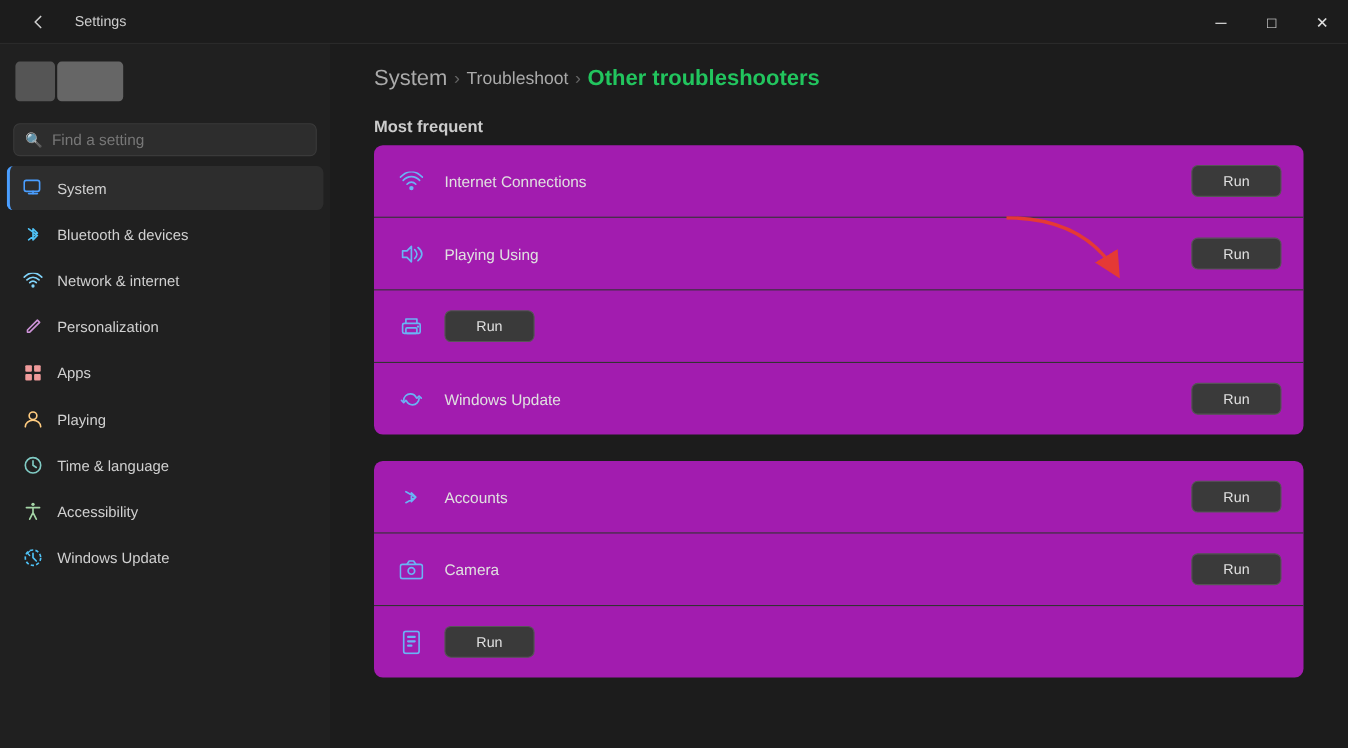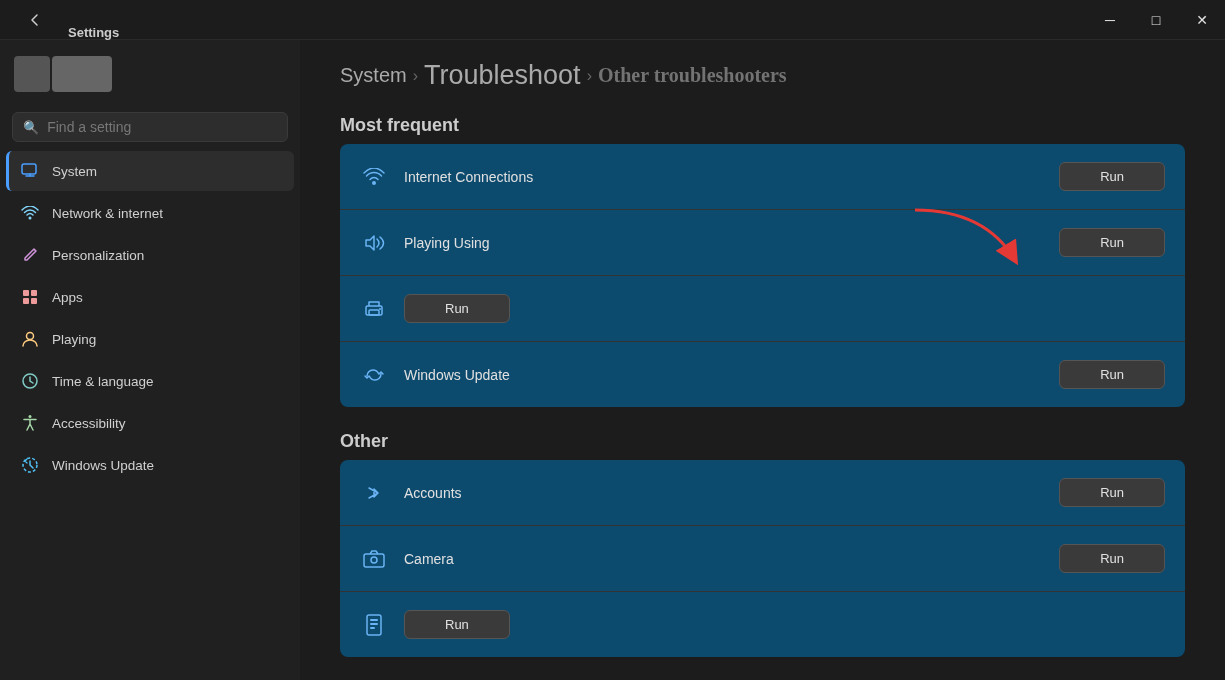--- a/index.html
+++ b/index.html
@@ -18,23 +18,22 @@
       display: flex;
       align-items: center;
       justify-content: space-between;
       background: #1c1c1c;
       height: 40px;
       padding: 0 0 0 12px;
       border-bottom: 1px solid #2a2a2a;
     }
     .titlebar-left {
       display: flex;
-      align-items: flex-end;
+      align-items: center;
       gap: 10px;
-      font-weight: bold;
     }
     .titlebar-title {
       font-size: 13px;
       color: #ccc;
     }
     .titlebar-controls {
       display: flex;
       align-items: center;
     }
     .titlebar-btn {
@@ -145,35 +144,34 @@
 
     .breadcrumb {
       display: flex;
       align-items: center;
       gap: 6px;
       margin-bottom: 24px;
       color: #aaa;
       font-size: 20px;
     }
     .breadcrumb .crumb-active {
-      color: #737373;
+      color: #22c55e;
       font-weight: 600;
-      font-family: Liberation Serif, serif;
     }
     .breadcrumb .separator { color: #666; font-size: 16px; }
 
     .section-title {
-      font-size: 18px;
+      font-size: 15px;
       color: #ccc;
       font-weight: 600;
       margin-bottom: 8px;
     }
 
     .troubleshooter-list {
-      background: #0c4a6e;
+      background: #a21caf;
       border-radius: 8px;
       overflow: hidden;
       margin-bottom: 24px;
     }
     .troubleshooter-item {
       display: flex;
       align-items: center;
       padding: 18px 20px;
       border-bottom: 1px solid #333;
       gap: 16px;
@@ -191,21 +189,21 @@
     }
     .item-label {
       flex: 1;
       font-size: 14px;
       color: #e0e0e0;
     }
     .run-btn {
       background: #3a3a3a;
       border: 1px solid #555;
       color: #e0e0e0;
-      padding: 6px 40px;
+      padding: 6px 28px;
       border-radius: 6px;
       cursor: pointer;
       font-size: 13px;
       min-width: 80px;
     }
 
     
     .arrow-container {
       position: relative;
     }
@@ -263,20 +261,28 @@
       <div class="nav-icon">
         <svg width="18" height="18" viewBox="0 0 18 18" fill="none">
           <rect x="1" y="2" width="14" height="10" rx="2" stroke="#4a9eff" stroke-width="1.5"></rect>
           <path d="M5 14H13" stroke="#4a9eff" stroke-width="1.5" stroke-linecap="round"></path>
           <path d="M9 12V14" stroke="#4a9eff" stroke-width="1.5" stroke-linecap="round"></path>
         </svg>
       </div>
       <span class="nav-label">System</span>
     </div>
 
+    <div class="nav-item">
+      <div class="nav-icon">
+        <svg width="16" height="18" viewBox="0 0 16 18" fill="none">
+          <path d="M4 4L12 10L8 14V4L12 8L4 14" stroke="#4fc3f7" stroke-width="1.5" stroke-linecap="round" stroke-linejoin="round"></path>
+        </svg>
+      </div>
+      <span class="nav-label">Bluetooth &amp; devices</span>
+    </div>
 
     <div class="nav-item">
       <div class="nav-icon">
         <svg width="18" height="14" viewBox="0 0 18 14" fill="none">
           <path d="M1 4C3.5 1.5 7 0 9 0C11 0 14.5 1.5 17 4" stroke="#81d4fa" stroke-width="1.5" stroke-linecap="round"></path>
           <path d="M3.5 6.5C5.2 4.8 7 4 9 4C11 4 12.8 4.8 14.5 6.5" stroke="#81d4fa" stroke-width="1.5" stroke-linecap="round"></path>
           <path d="M6 9C7 8 8 7.5 9 7.5C10 7.5 11 8 12 9" stroke="#81d4fa" stroke-width="1.5" stroke-linecap="round"></path>
           <circle cx="9" cy="12" r="1.5" fill="#81d4fa"></circle>
         </svg>
       </div>
@@ -346,21 +352,21 @@
       </div>
       <span class="nav-label">Windows Update</span>
     </div>
   </div>
 
   <div class="content">
 
     <div class="breadcrumb">
       <span style="color:#aaa;font-weight:400;font-size:20px;">System</span>
       <span class="separator">›</span>
-      <span style="color:#aaa;font-weight:400;font-size:27px;">Troubleshoot</span>
+      <span style="color:#aaa;font-weight:400;font-size:16px;">Troubleshoot</span>
       <span class="separator">›</span>
       <span class="crumb-active">Other troubleshooters</span>
     </div>
 
     <div class="section-title">Most frequent</div>
     <div class="troubleshooter-list">
 
       <div class="troubleshooter-item">
         <div class="item-icon">
           <svg width="22" height="18" viewBox="0 0 22 18" fill="none">
@@ -414,21 +420,20 @@
             <path d="M16 8L18 6L20 8" stroke="#6ab4f5" stroke-width="1.5" stroke-linecap="round" stroke-linejoin="round"></path>
             <path d="M18 8C18 11.3 15.3 14 12 14C9.6 14 7.5 12.6 6.5 10.5" stroke="#6ab4f5" stroke-width="1.5" stroke-linecap="round"></path>
             <path d="M6 10L4 12L2 10" stroke="#6ab4f5" stroke-width="1.5" stroke-linecap="round" stroke-linejoin="round"></path>
           </svg>
         </div>
         <span class="item-label">Windows Update</span>
         <button class="run-btn">Run</button>
       </div>
     </div>
 
-    <div class="section-title">Other</div>
     <div class="troubleshooter-list">
 
       <div class="troubleshooter-item">
         <div class="item-icon">
           <svg width="14" height="20" viewBox="0 0 14 20" fill="none">
             <path d="M2 5L11 10L7 14V6L11 10L2 15" stroke="#6ab4f5" stroke-width="1.5" stroke-linecap="round" stroke-linejoin="round"></path>
           </svg>
         </div>
         <span class="item-label">Accounts</span>
         <button class="run-btn">Run</button>

